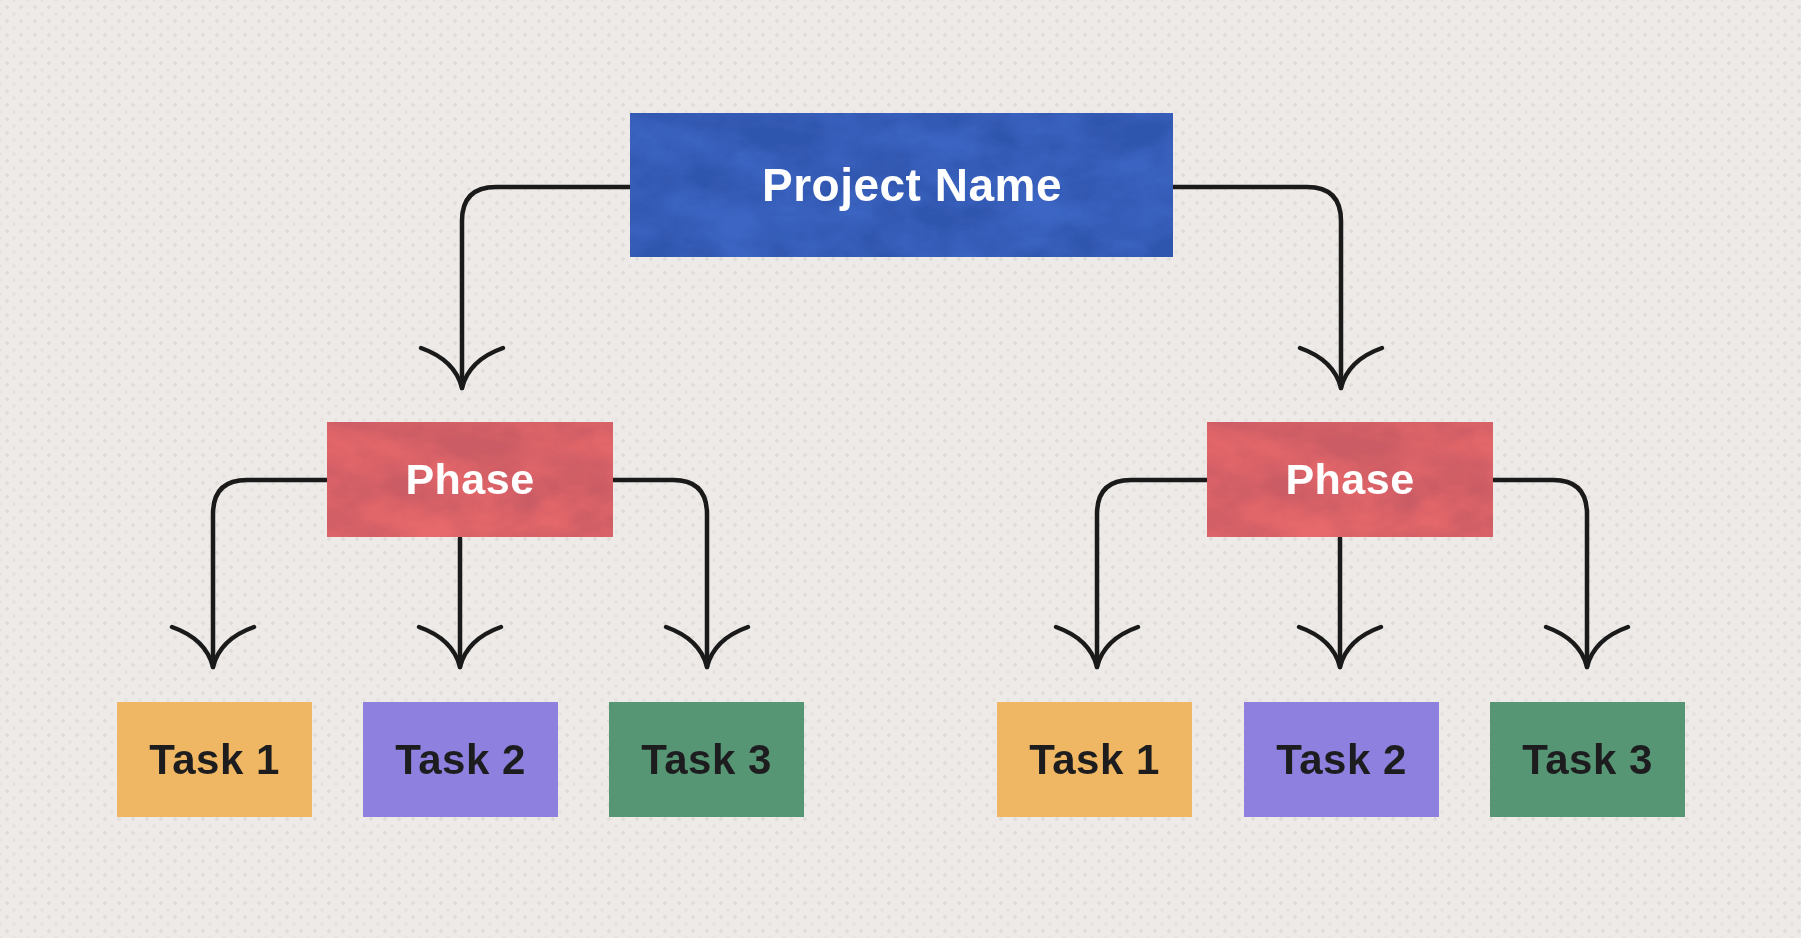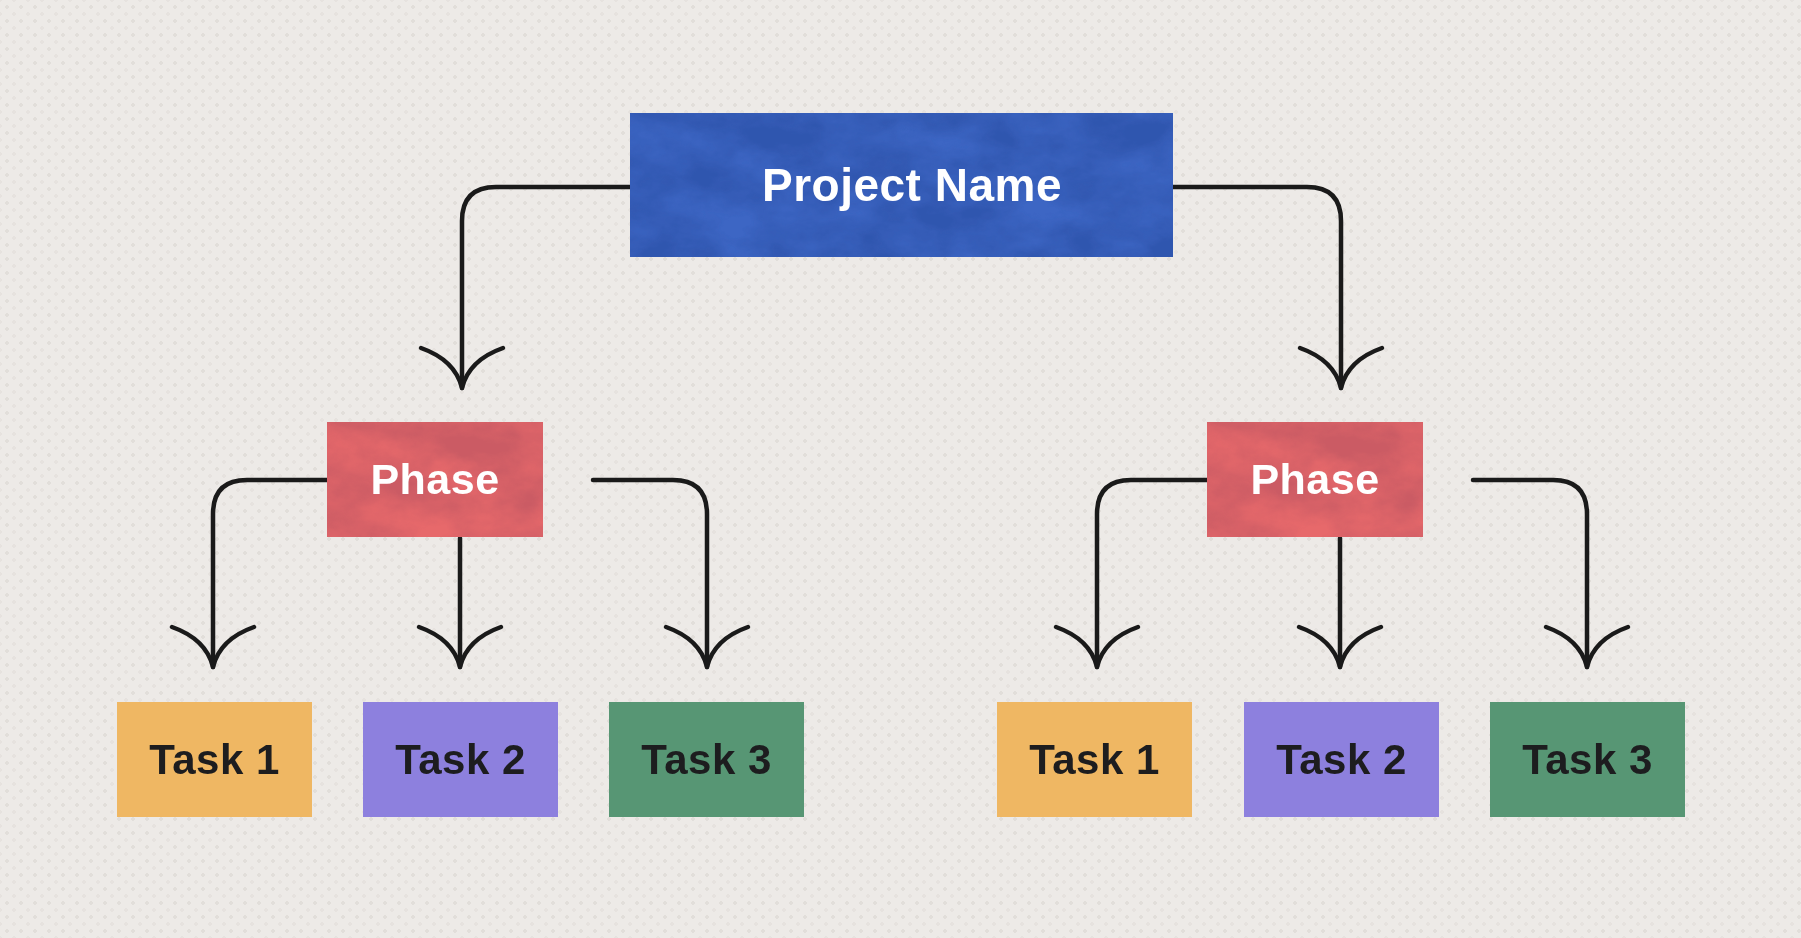--- a/index.html
+++ b/index.html
@@ -26,21 +26,21 @@
     position:absolute;left:0;top:0;width:100%;height:100%;z-index:1;
     opacity:.5;pointer-events:none;
   }
   .node .label{
     position:relative;z-index:2;white-space:nowrap;
   }
   .label-light{color:#FFFFFF;font-weight:700;letter-spacing:.5px;}
   .label-dark{color:#1D1D1F;font-weight:700;letter-spacing:.5px;}
   .root-node{left:630px;top:113px;width:543px;height:144px;}
   .root-node .label{font-size:46px;}
-  .phase-node{top:422px;width:216px;height:115px;}
+  .phase-node{top:422px;width:286px;height:115px;}
   .phase-node .label{font-size:43px;}
   .phase-left{left:327px;}
   .phase-right{left:1207px;}
   .task-node{top:702px;width:195px;height:115px;}
   .task-node .label{font-size:42px;}
   .t-l1{left:117px;} .t-l2{left:363px;} .t-l3{left:609px;}
   .t-r1{left:997px;} .t-r2{left:1244px;} .t-r3{left:1490px;}
 </style>
 </head>
 <body>

